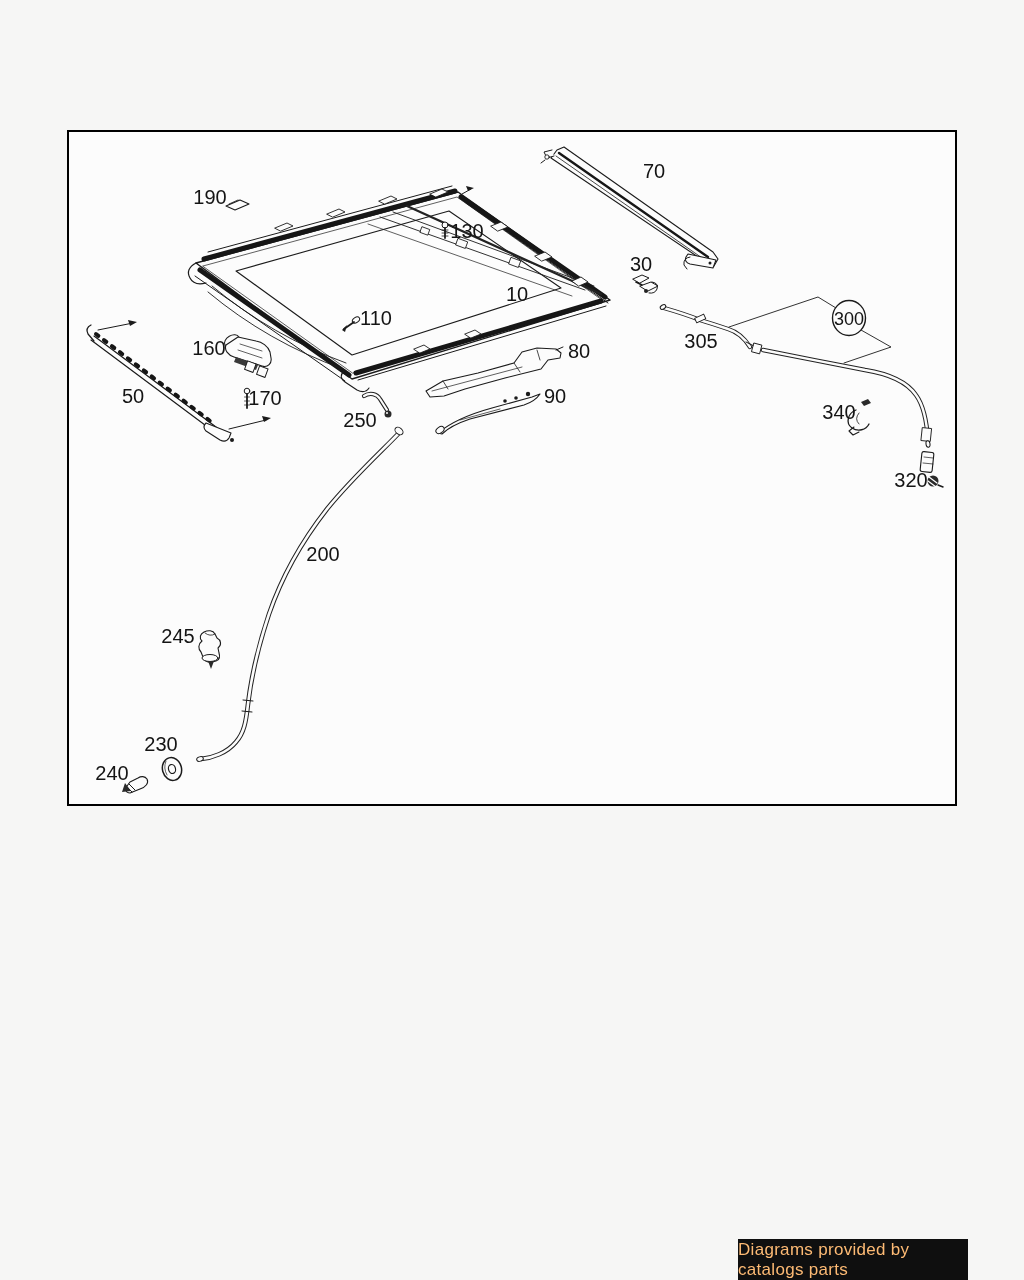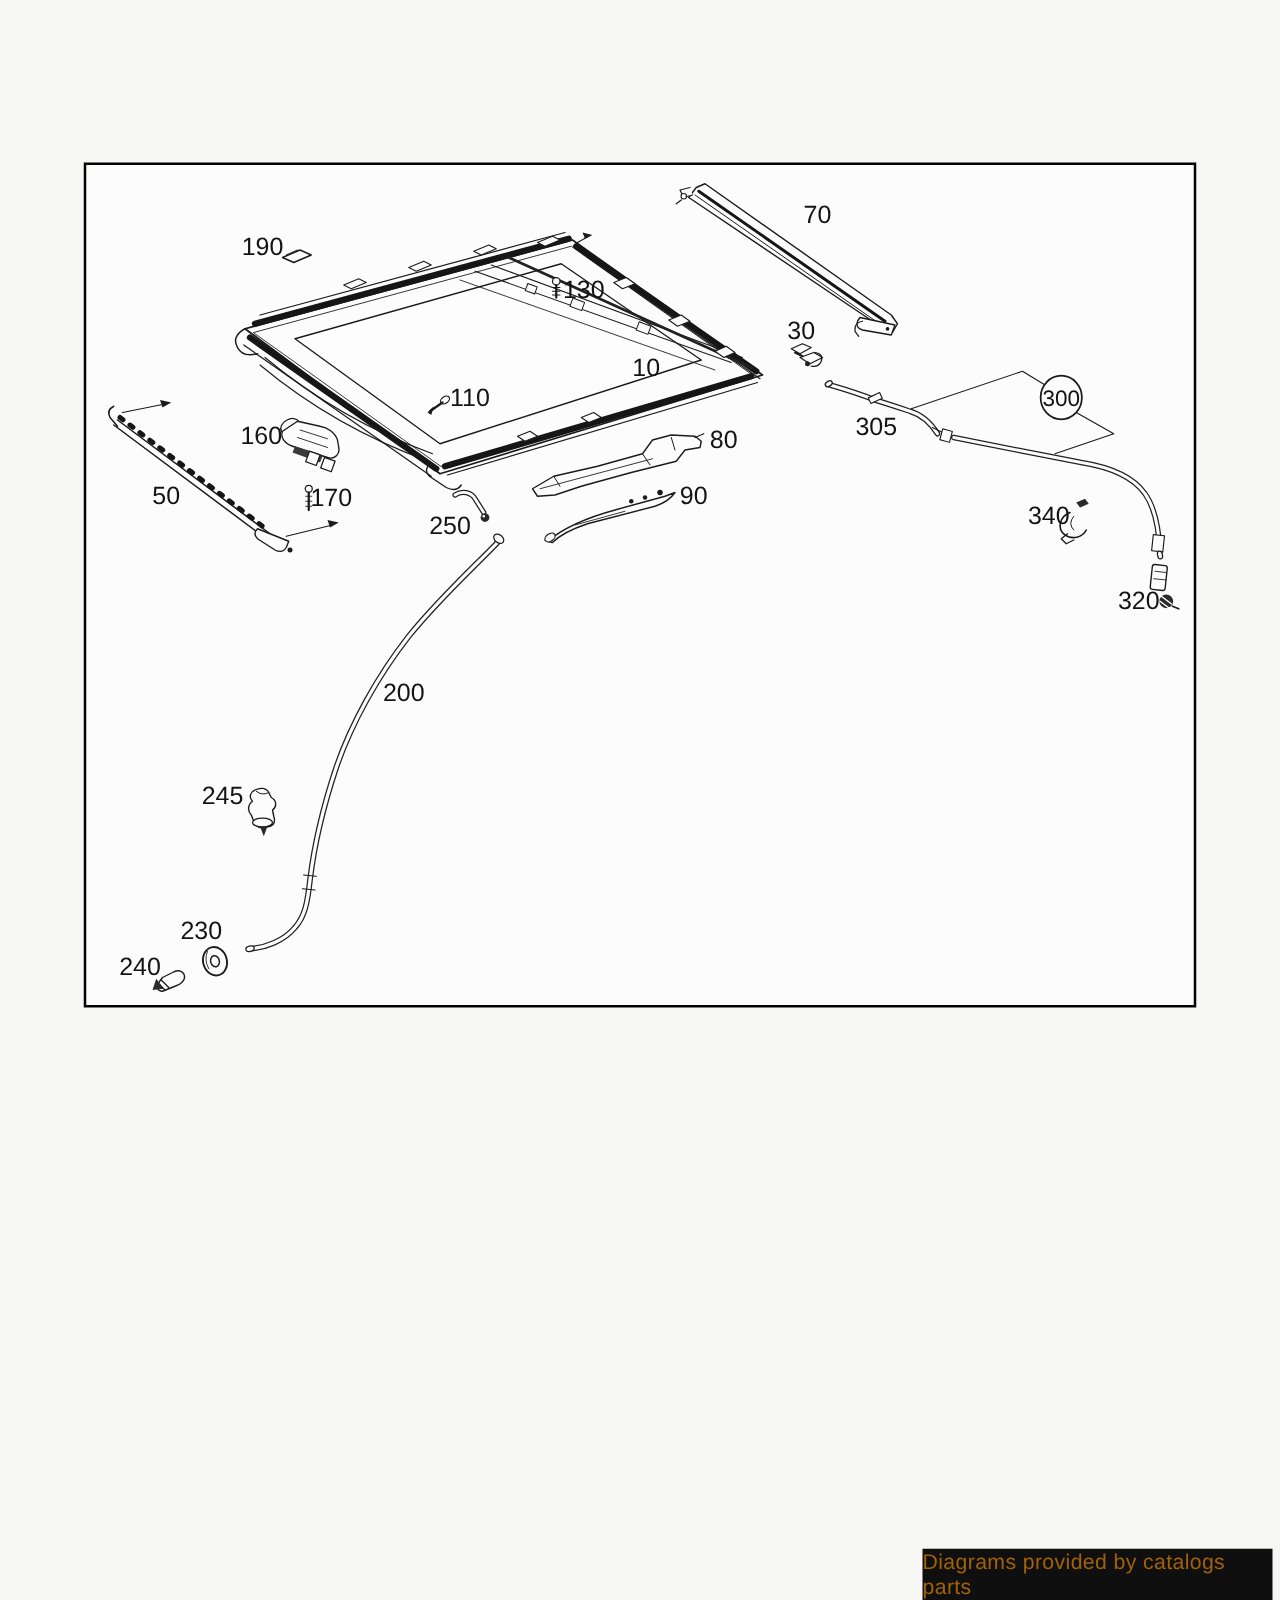--- a/index.html
+++ b/index.html
@@ -9,22 +9,22 @@
     font-family:"Liberation Sans", sans-serif;
     overflow:hidden;
   }
   svg text{
     font-family:"Liberation Sans", sans-serif;
     fill:#141414;
   }
   .part-label{font-size:20px;}
   .callout-label{font-size:18px;}
   .footer-bar{
-    position:absolute;left:738px;top:1239px;width:280px;height:41px;
-    background:#0f0f0f;color:#a16207;
+    position:absolute;left:738px;top:1239px;width:230px;height:41px;
+    background:#0f0f0f;color:#fdba74;
     display:flex;align-items:center;justify-content:center;
     font-size:17px;letter-spacing:0.3px;
   }
 </style>
 </head>
 <body>
 
 
 
 <svg width="1024" height="1280" viewBox="0 0 1024 1280">

